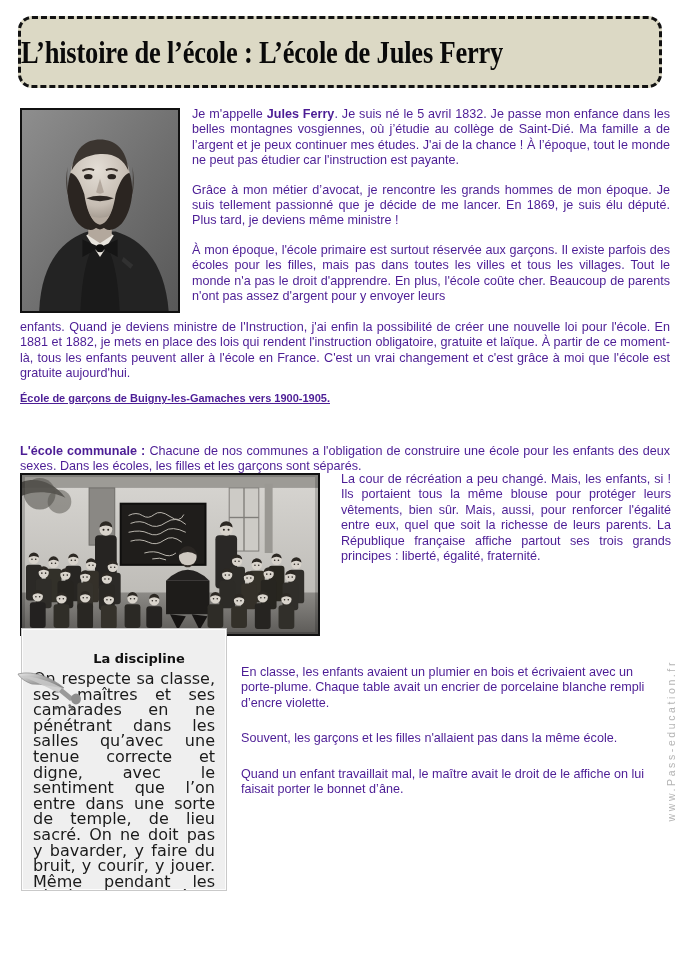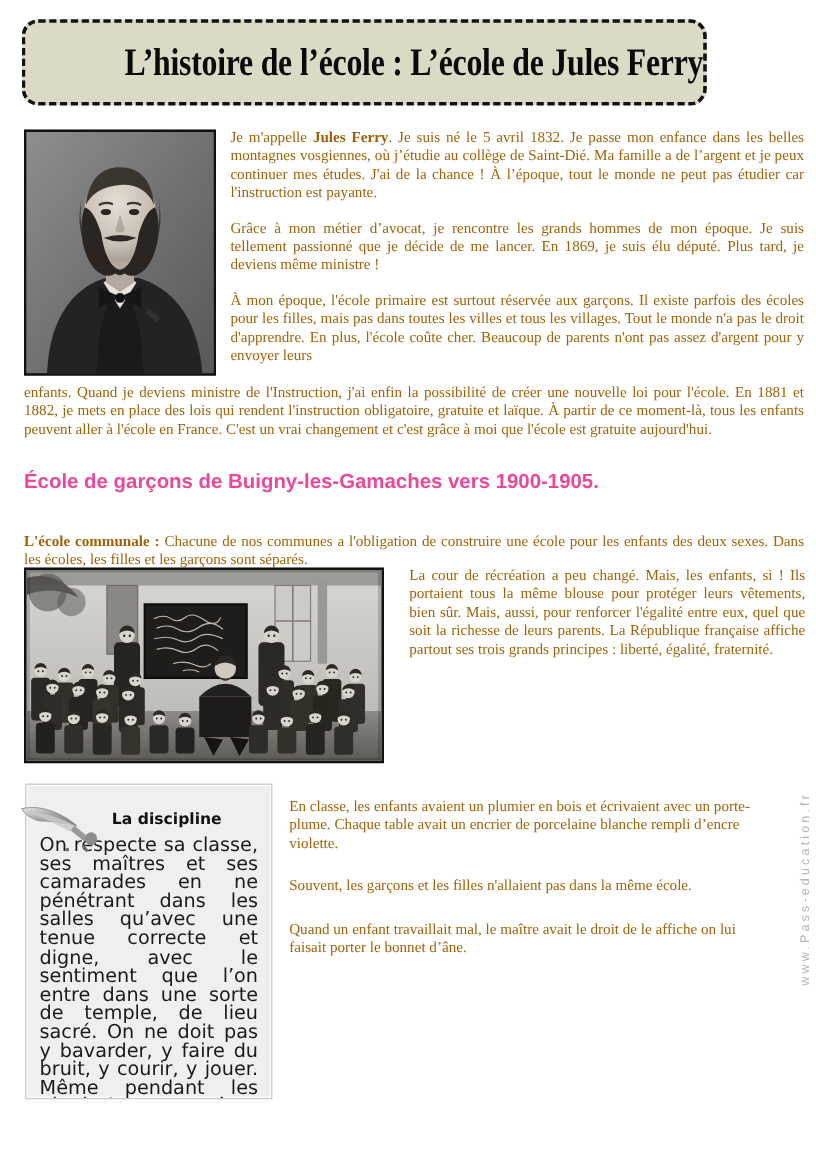--- a/index.html
+++ b/index.html
@@ -12,43 +12,42 @@
     position: relative; overflow: hidden;
     font-family: "Liberation Sans", sans-serif;
     color: #000;
   }
   .page { position: relative; width: 680px; height: 962px; }
 
   
   .title-banner {
     position: absolute;
     left: 18px; top: 16px;
-    width: 571px; height: 72px;
+    width: 644px; height: 72px;
     background: #dcd9c5;
     border: 3px dashed #121212;
     border-radius: 14px;
-    display: flex; align-items: center; justify-content: flex-end;
+    display: flex; align-items: center; justify-content: flex-start;
   }
   .title-text {
     font-family: "Liberation Serif", serif;
     font-weight: 700;
     font-size: 26.5px;
     letter-spacing: -0.2px;
     color: #0a0a0a;
     white-space: nowrap;
     transform: scaleY(1.22);
   }
 
   
   .ptext {
     font-size: 12.6px;
     line-height: 15.4px;
     text-align: justify;
-    color: #a16207;
-    font-family: Liberation Serif, serif;
+    color: #4c1d95;
   }
   .ptext.nojust { text-align: left; }
   .ptext b { font-weight: 700; }
 
   
   .portrait-frame {
     position: absolute;
     left: 20px; top: 108px;
     width: 160px; height: 205px;
     border: 2px solid #111;
@@ -71,23 +70,24 @@
     left: 20px; top: 320px;
     width: 650px;
   }
   .full-para p { margin: 0; }
 
   
   .subtitle {
     position: absolute;
     left: 20px; top: 392px;
     width: 650px;
-    font-size: 17px;
+    font-size: 11px;
     font-weight: 700;
-    color: #ec4899;
+    text-decoration: underline;
+    color: #4c1d95;
   }
 
   .communale {
     position: absolute;
     left: 20px; top: 444px;
     width: 650px;
   }
   .communale p { margin: 0; }
 
   
@@ -112,21 +112,21 @@
   
   .dot-mark {
     position: absolute;
     left: 40px; top: 657px;
     width: 3px; height: 3px;
     background: #555;
     border-radius: 50%;
   }
   .discipline-box {
     position: absolute;
-    left: 21px; top: 653px;
+    left: 21px; top: 628px;
     width: 206px; height: 263px;
     background: #efefef;
     border: 1px solid #c9c9c9;
     box-shadow: 0 0 0 1px #fdfdfd inset;
     padding: 6px 11px 8px 11px;
     overflow: hidden;
   }
   .quill-wrap {
     position: absolute;
     left: 12px; top: 668px;

